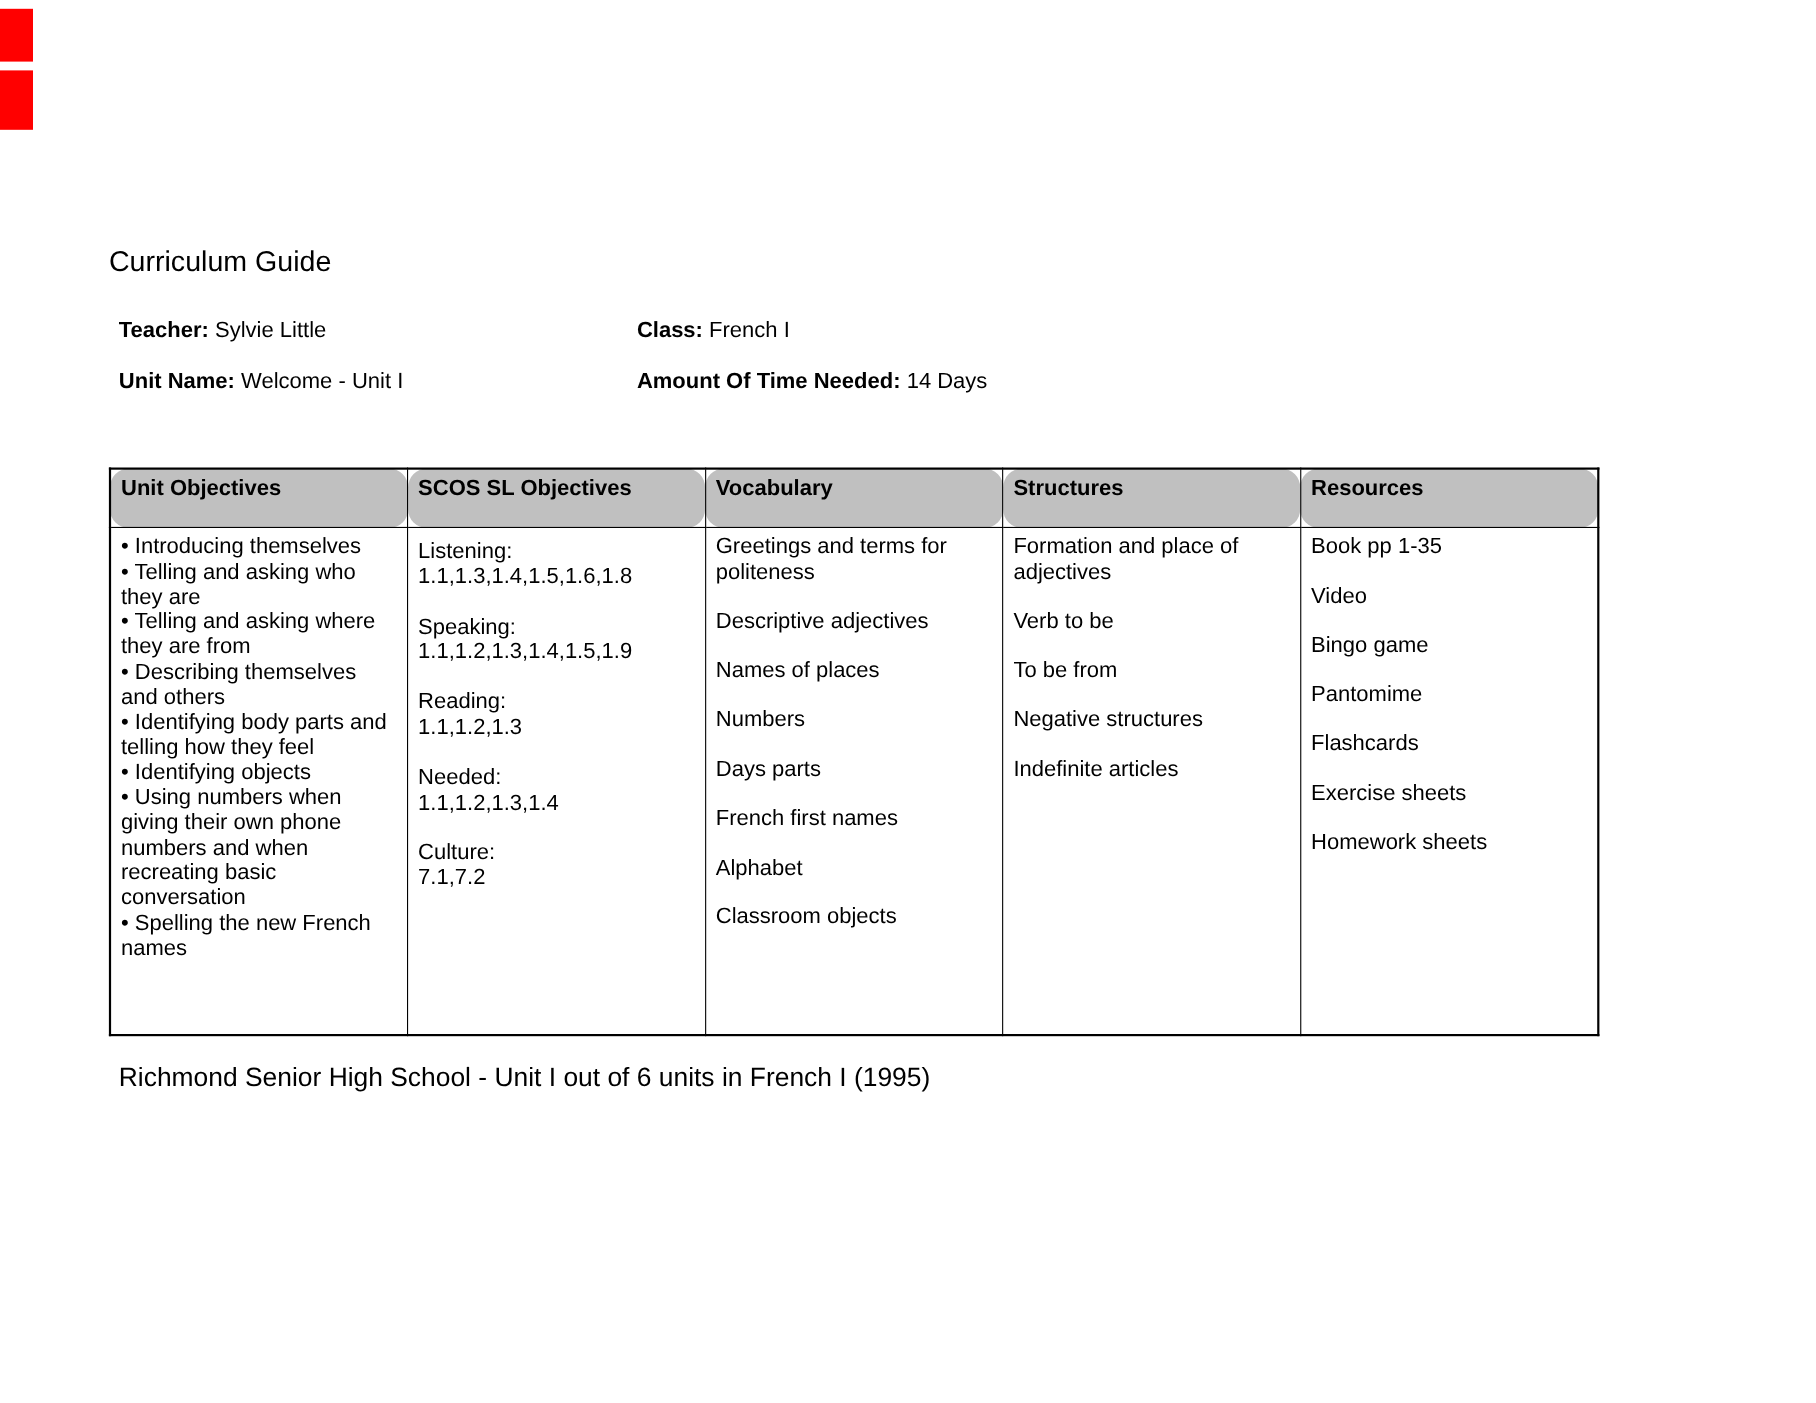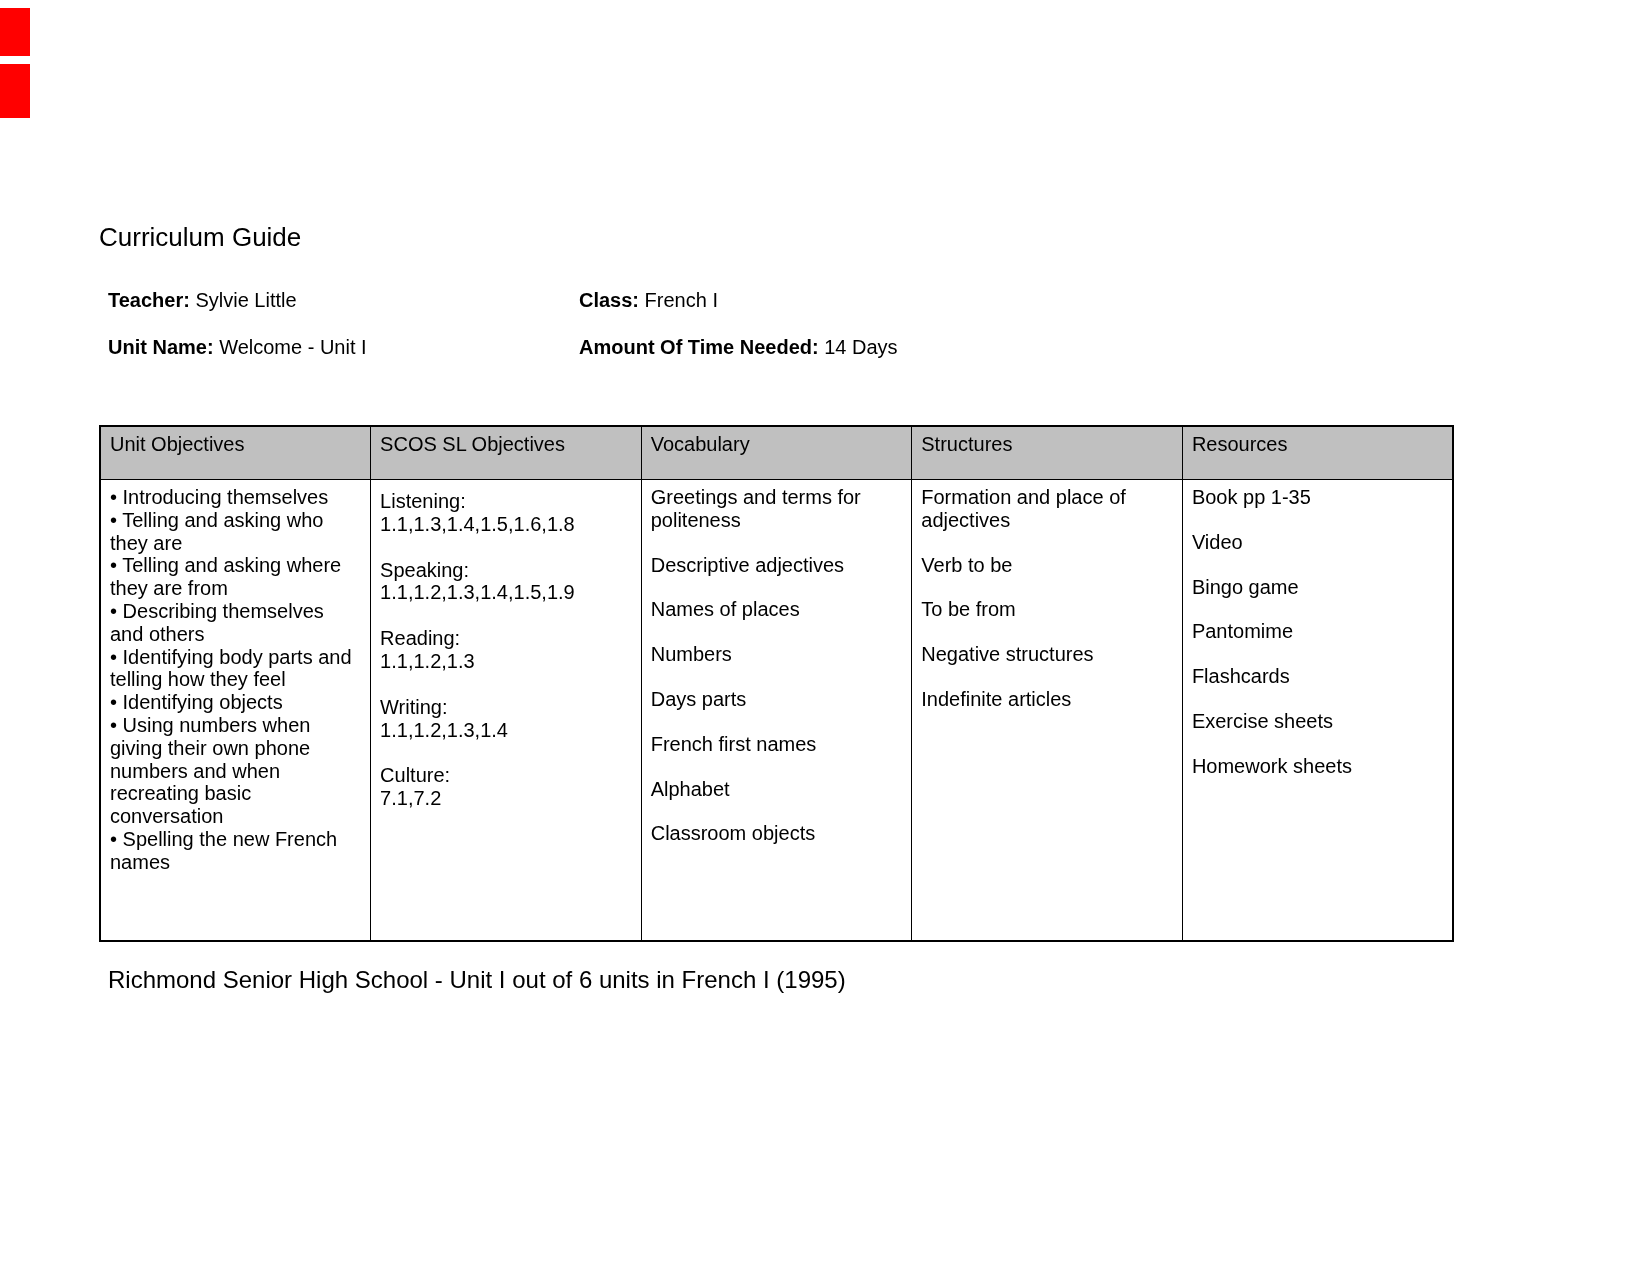--- a/index.html
+++ b/index.html
@@ -29,21 +29,21 @@
 
   table.guide{
     border-collapse:collapse;table-layout:fixed;
     width:1355px;margin-top:66px;border:2px solid #000;
   }
   table.guide th, table.guide td{
     border:1px solid #000;vertical-align:top;text-align:left;
     padding:6px 9px;font-size:20px;line-height:1.14;
   }
   table.guide th{
-    background:#c0c0c0;font-weight:400;height:40px;
+    background:#c0c0c0;font-weight:700;height:40px;border-radius:17px;
   }
   table.guide td{height:448px;border-radius:24px;}
 
   .obj-item{margin:0 0 0 0;}
   .para-item{margin:0 0 22px 0;}
   .scos-group{margin:4px 0 23px 0;}
   .scos-group div{margin:0;}
 
   .footer{font-size:24px;margin-top:24px;padding-left:9px;}
 </style>
@@ -130,21 +130,21 @@
                   <div>Speaking:</div>
                   <div>1.1,1.2,1.3,1.4,1.5,1.9</div>
                 </div>
 
                 <div class="scos-group">
                   <div>Reading:</div>
                   <div>1.1,1.2,1.3</div>
                 </div>
 
                 <div class="scos-group">
-                  <div>Writing:</div>
+                  <div>Needed:</div>
                   <div>1.1,1.2,1.3,1.4</div>
                 </div>
 
                 <div class="scos-group">
                   <div>Culture:</div>
                   <div>7.1,7.2</div>
                 </div>
               </div>
           </td>
           <td>

